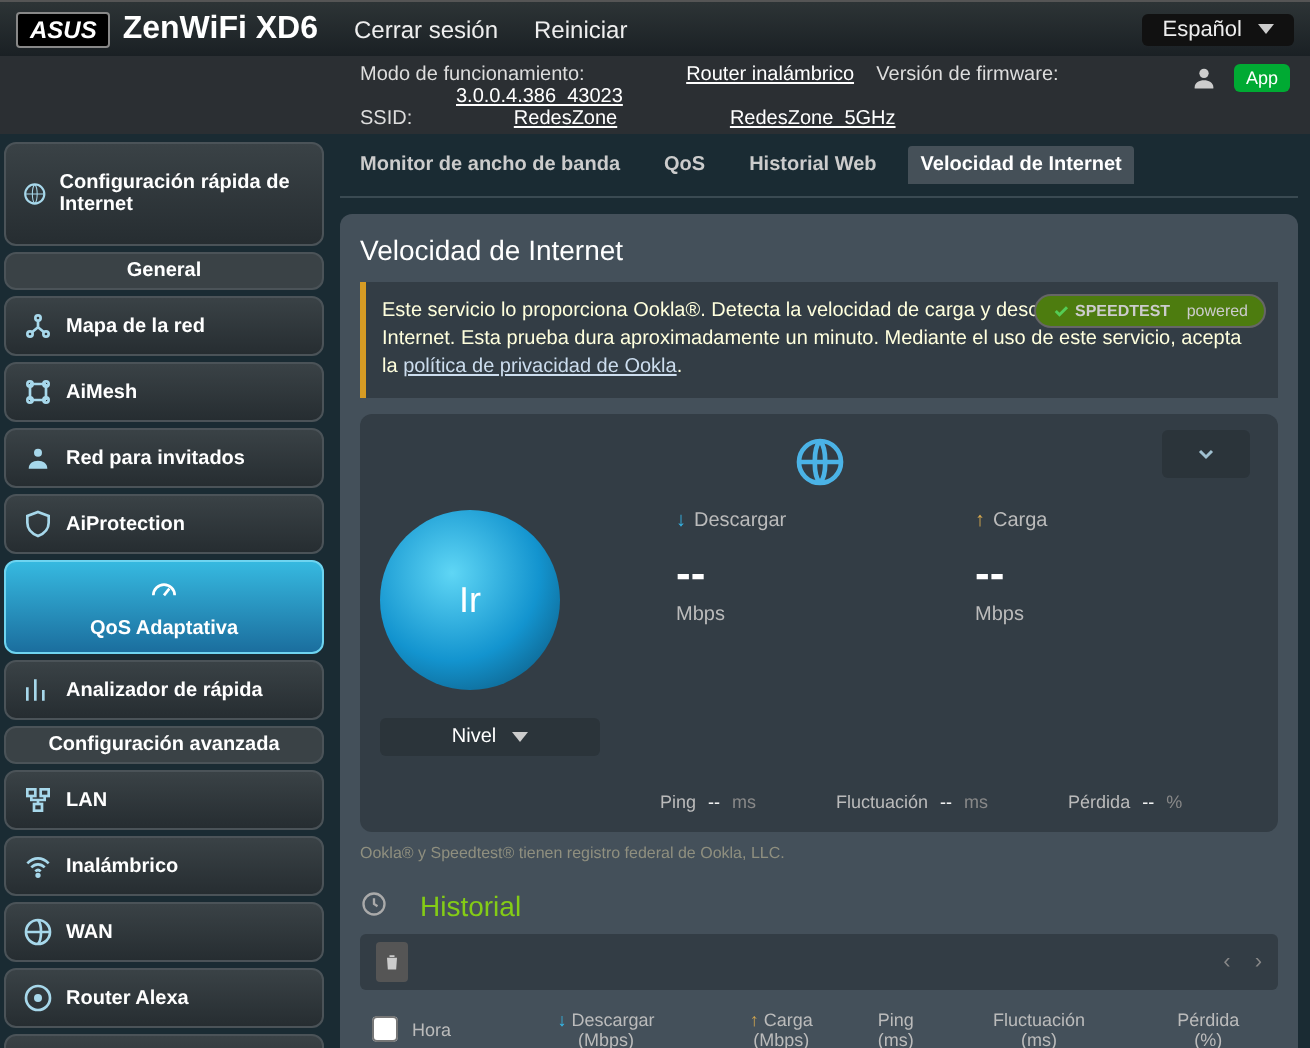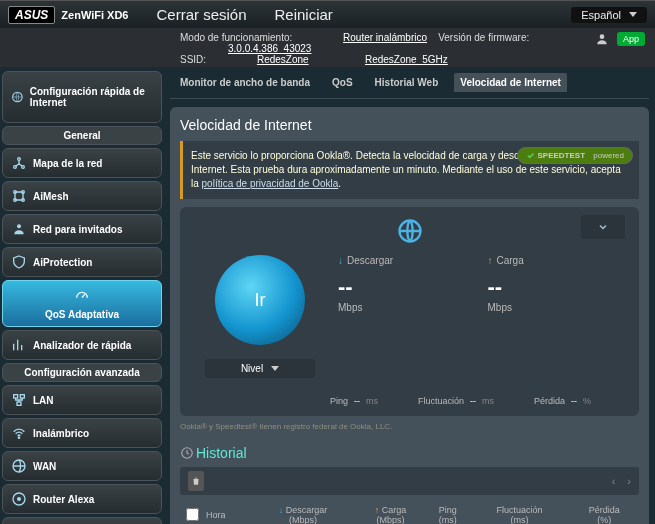--- a/index.html
+++ b/index.html
@@ -1,20 +1,20 @@
 <!DOCTYPE html>
 <html><head>
 <meta charset="utf-8">
 <style>
   * { box-sizing: border-box; margin: 0; padding: 0; font-family: Arial, Helvetica, sans-serif; }
   body { background: #0c2a38; color: #d0d0d0; font-size: 11px; width: 655px; }
   .topbar { display: flex; align-items: center; height: 28px; background: linear-gradient(#2d3436, #1a2024); padding: 0 8px; border-top: 1px solid #555; }
   .logo-box { color: #fff; font-weight: bold; font-style: italic; font-size: 12px; border:1px solid #888; padding:1px 6px; background:#000; border-radius:2px;}
-  .model { color: #fff; font-size: 11px; font-weight: bold; margin-left: 6px; }
-  .top-btn { margin-left: 28px; color: #eee; font-size: 15px; cursor: pointer; }
+  .model { color: #fff; font-size: 16px; font-weight: bold; margin-left: 6px; }
+  .top-btn { margin-left: 18px; color: #eee; font-size: 12px; cursor: pointer; }
   .lang { margin-left: auto; background:#111; padding:2px 10px; border-radius:3px; display:flex; align-items:center; gap:8px; color:#eee;}
   .tri { width:0;height:0;border-left:4px solid transparent;border-right:4px solid transparent;border-top:5px solid #ccc;}
   .infobar { background:#2b2f33; padding:4px 10px 2px 180px; font-size:10px; color:#ddd; position:relative;}
   .infobar a { color:#fff; text-decoration: underline; padding-left: 48px;}
   .app-pill { position:absolute; right:10px; top:4px; background:#0a3; color:#fff; padding:2px 6px; border-radius:3px; font-size:9px;}
   .person-icon { position:absolute; right:46px; top:4px; width:14px;height:14px;}
   .main { display:flex; background:#1a2b33; }
 
   .sidebar { width:164px; padding:4px 2px; }
   .side-card { background: linear-gradient(#3a4246, #262d31); border:1px solid #4b5358; border-radius:6px; display:flex; align-items:center; padding:6px 8px; margin-bottom:3px; color:#fff; font-size:10px; font-weight:bold; cursor:pointer; gap:6px;}
@@ -30,33 +30,33 @@
   .panel { background:#44505a; border-radius:6px; padding:10px; margin-top:8px;}
   .ptitle { color:#fff; font-size:14px; font-weight:normal; margin-bottom:8px;}
   .notice { background:#333d45; border-left:3px solid #d69b24; padding:8px; font-size:10px; color:#ffd; line-height:1.4; position:relative;}
   .notice a { color:#cde; text-decoration: underline;}
   .speedtest-badge { position:absolute; right:6px; top:6px; background:#4d7c0f; border:1px solid #666; border-radius:10px; padding:2px 8px; font-size:8px; color:#ccc; display:flex; align-items:center; gap:3px;}
   .gauge-area { background:#333d45; border-radius:6px; margin-top:8px; padding:10px; position:relative;}
   .globe-row { display:flex; justify-content:center; margin-bottom:10px; position:relative;}
   .globe { width:28px;height:28px; color:#4bb3e6;}
   .chev-box { position:absolute; right:4px; top:-2px; background:#2b343a; width:44px; height:24px; border-radius:3px; display:flex; align-items:center; justify-content:center; color:#a0c0d0;}
   .readings { display:flex; }
-  .go-col { width:140px; display:flex; flex-direction:column; align-items:center;}
+  .go-col { width:140px; display:flex; flex-direction:column; align-items:flex-start;}
   .go-btn { width:90px;height:90px; border-radius:50%; background: radial-gradient(circle at 40% 35%, #5fd6f5 0%, #1394cf 55%, #0c4a6b 100%); display:flex; align-items:center; justify-content:center; color:#fff; font-size:18px; cursor:pointer;}
   .nivel { margin-top:14px; background:#2b343a; width:110px; text-align:center; padding:4px 0; border-radius:3px; color:#fff; font-size:10px; display:flex; justify-content:center; gap:8px; align-items:center;}
   .metric-col { flex:1; padding:0 8px;}
   .mlabel { font-size:10px; color:#bbb; display:flex; align-items:center; gap:4px;}
   .mval { font-size:22px; color:#fff; font-weight:bold; margin:8px 0 2px 0;}
   .munit { font-size:10px; color:#bbb;}
   .stats-row { display:flex; gap:40px; margin-top:18px; margin-left:140px; font-size:9px; color:#bbb;}
   .stat { display:flex; gap:6px; align-items:baseline;}
   .stat .v { color:#fff;}
   .stat .u { color:#888;}
   .foot { font-size:8px; color:#8f8f7f; margin-top:6px;}
-  .htitle { color:#5eead4; font-size:14px; display:flex; align-items:center; gap:2px; margin:14px 0 6px 0;}
+  .htitle { color:#84cc16; font-size:14px; display:flex; align-items:flex-start; gap:16px; margin:14px 0 6px 0;}
   .clock { width:14px;height:14px; color:#aaa;}
   .toolbar { background:#333d45; display:flex; align-items:center; padding:4px 8px; border-radius:3px;}
   .del-btn { width:16px;height:20px; background:#555; border-radius:2px; display:flex; align-items:center; justify-content:center; color:#ccc;}
   .pager { margin-left:auto; display:flex; gap:12px; color:#888;}
   table.hist { width:100%; margin-top:6px; border-collapse:collapse;}
   table.hist th { font-size:9px; font-weight:normal; color:#bbb; text-align:center; padding:4px 2px; border-bottom:1px solid #4a565f;}
   table.hist th.chk { width:24px;}
   .arrow-dn { color:#35b6e6;}
   .arrow-up { color:#d6a84e;}
   .noresult { text-align:center; color:#8a949c; font-size:12px; padding:14px 0;}

